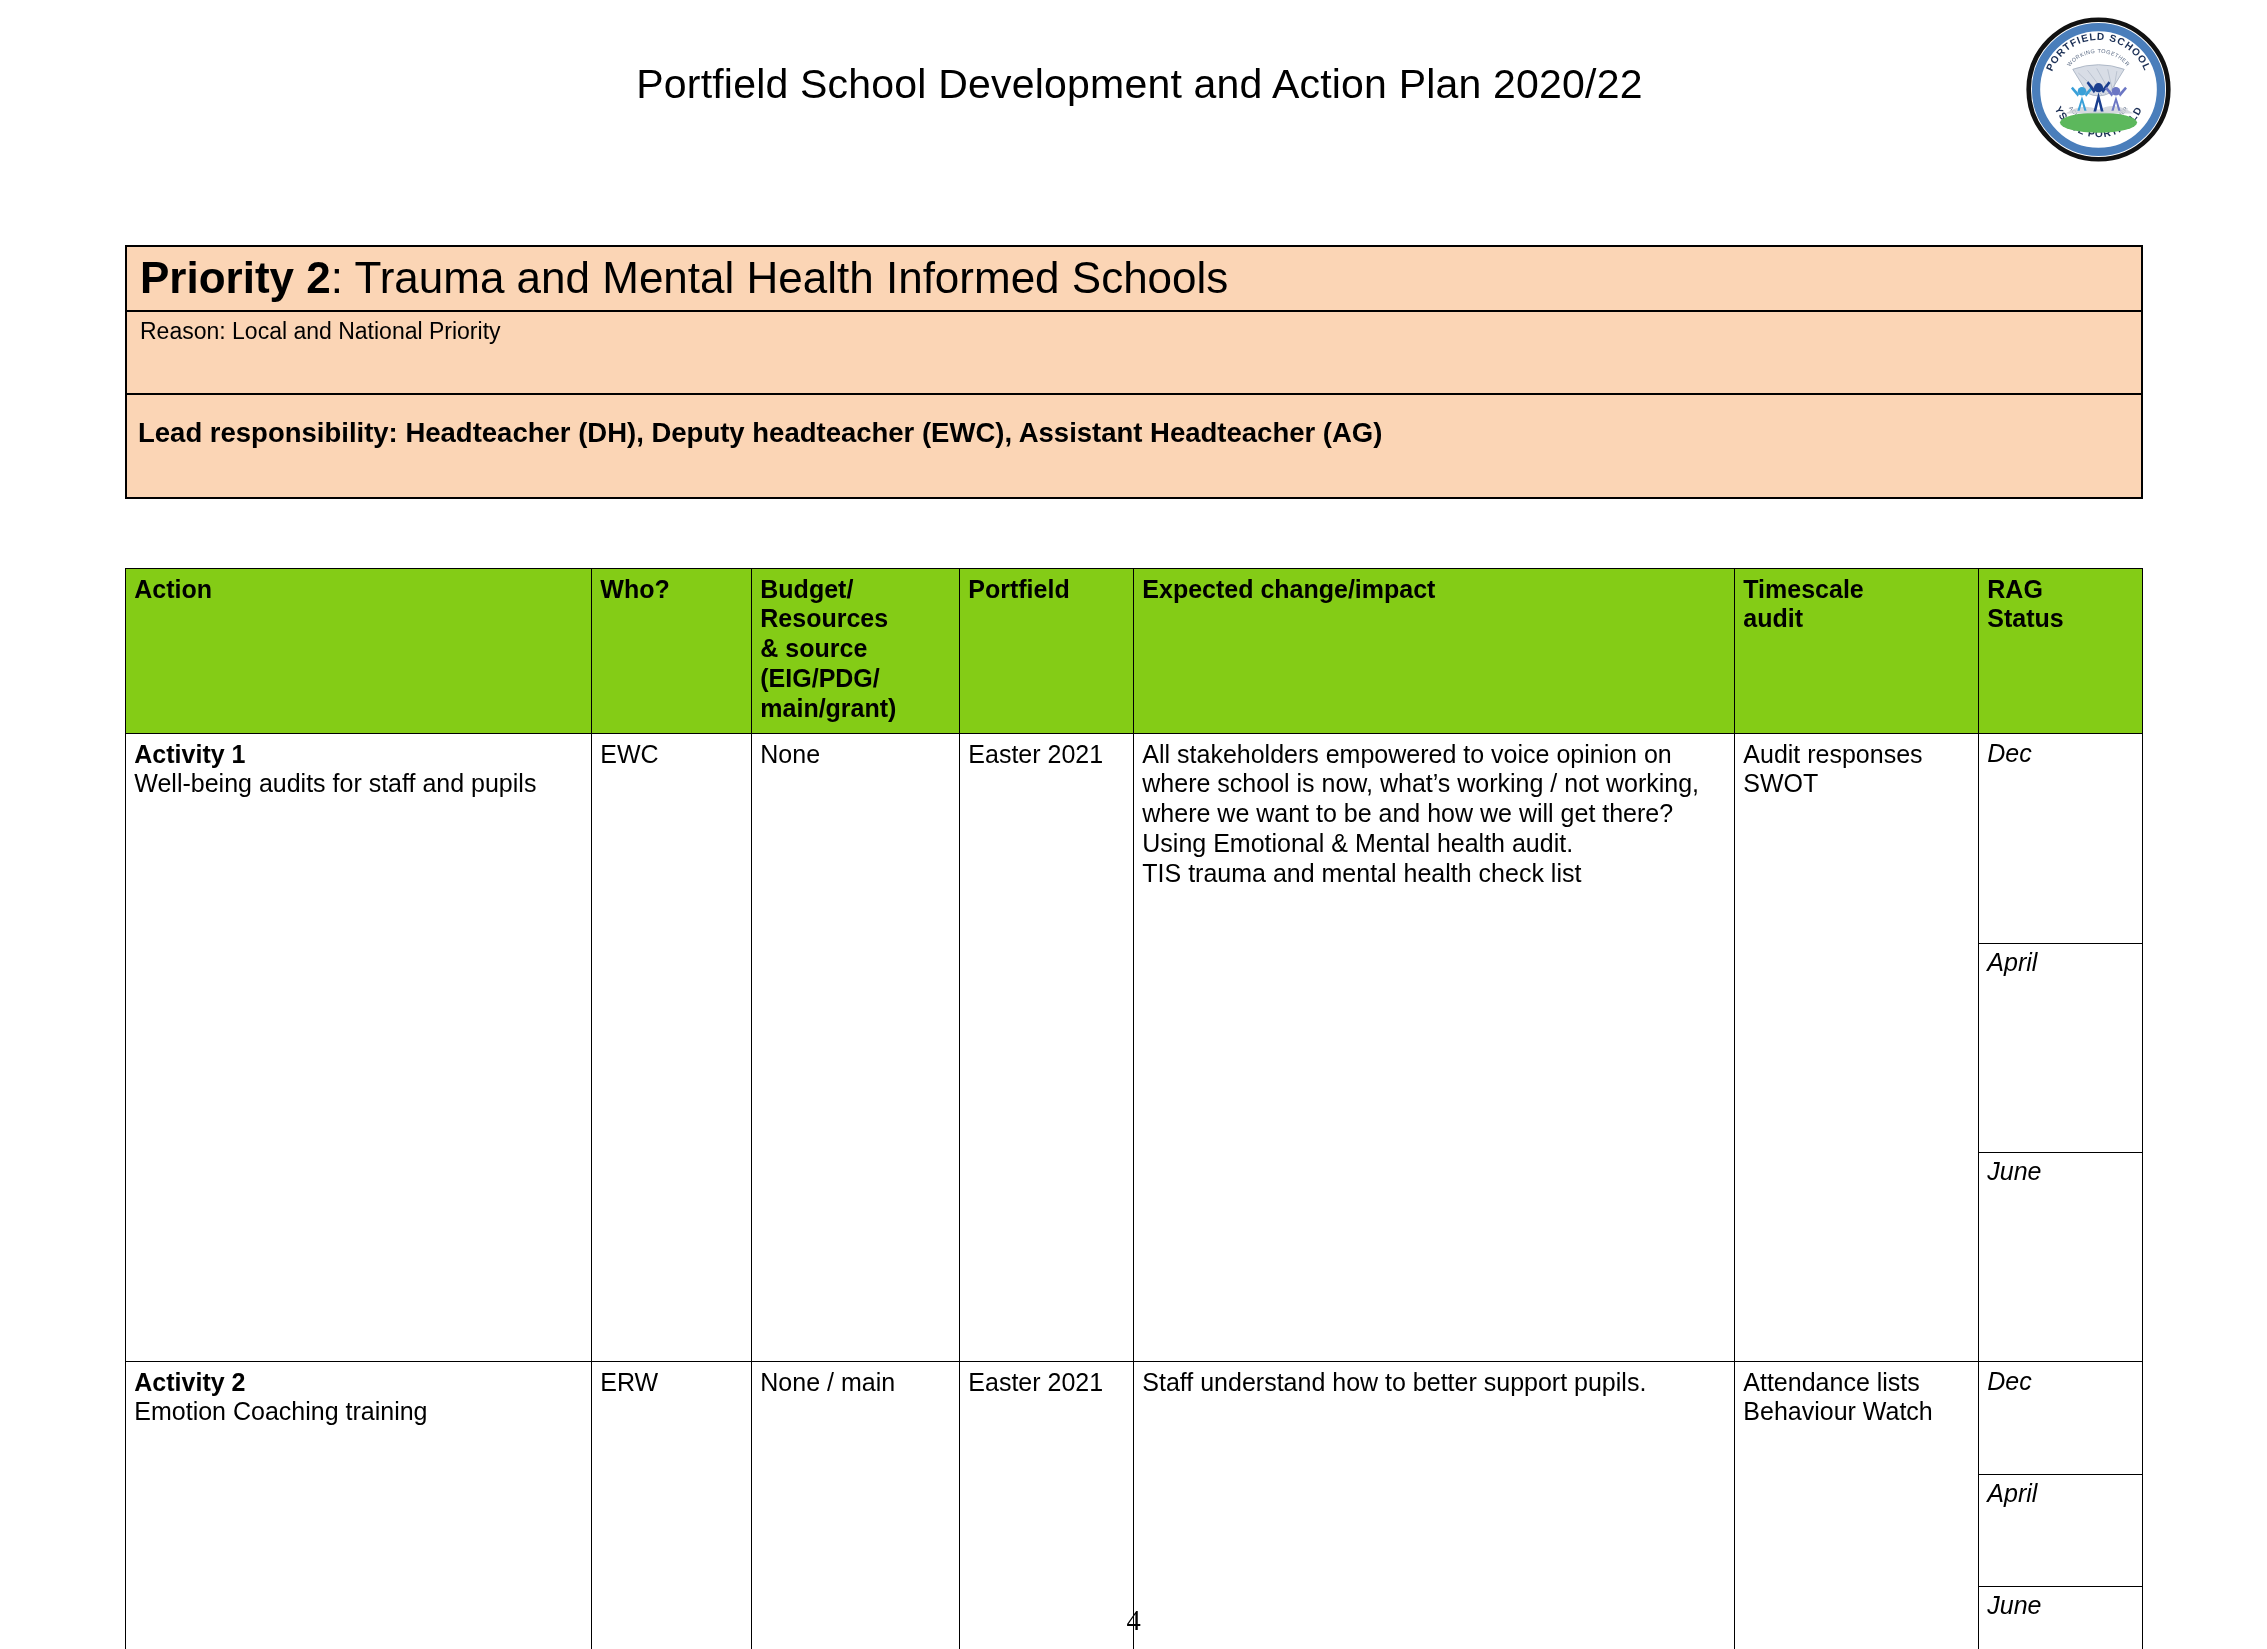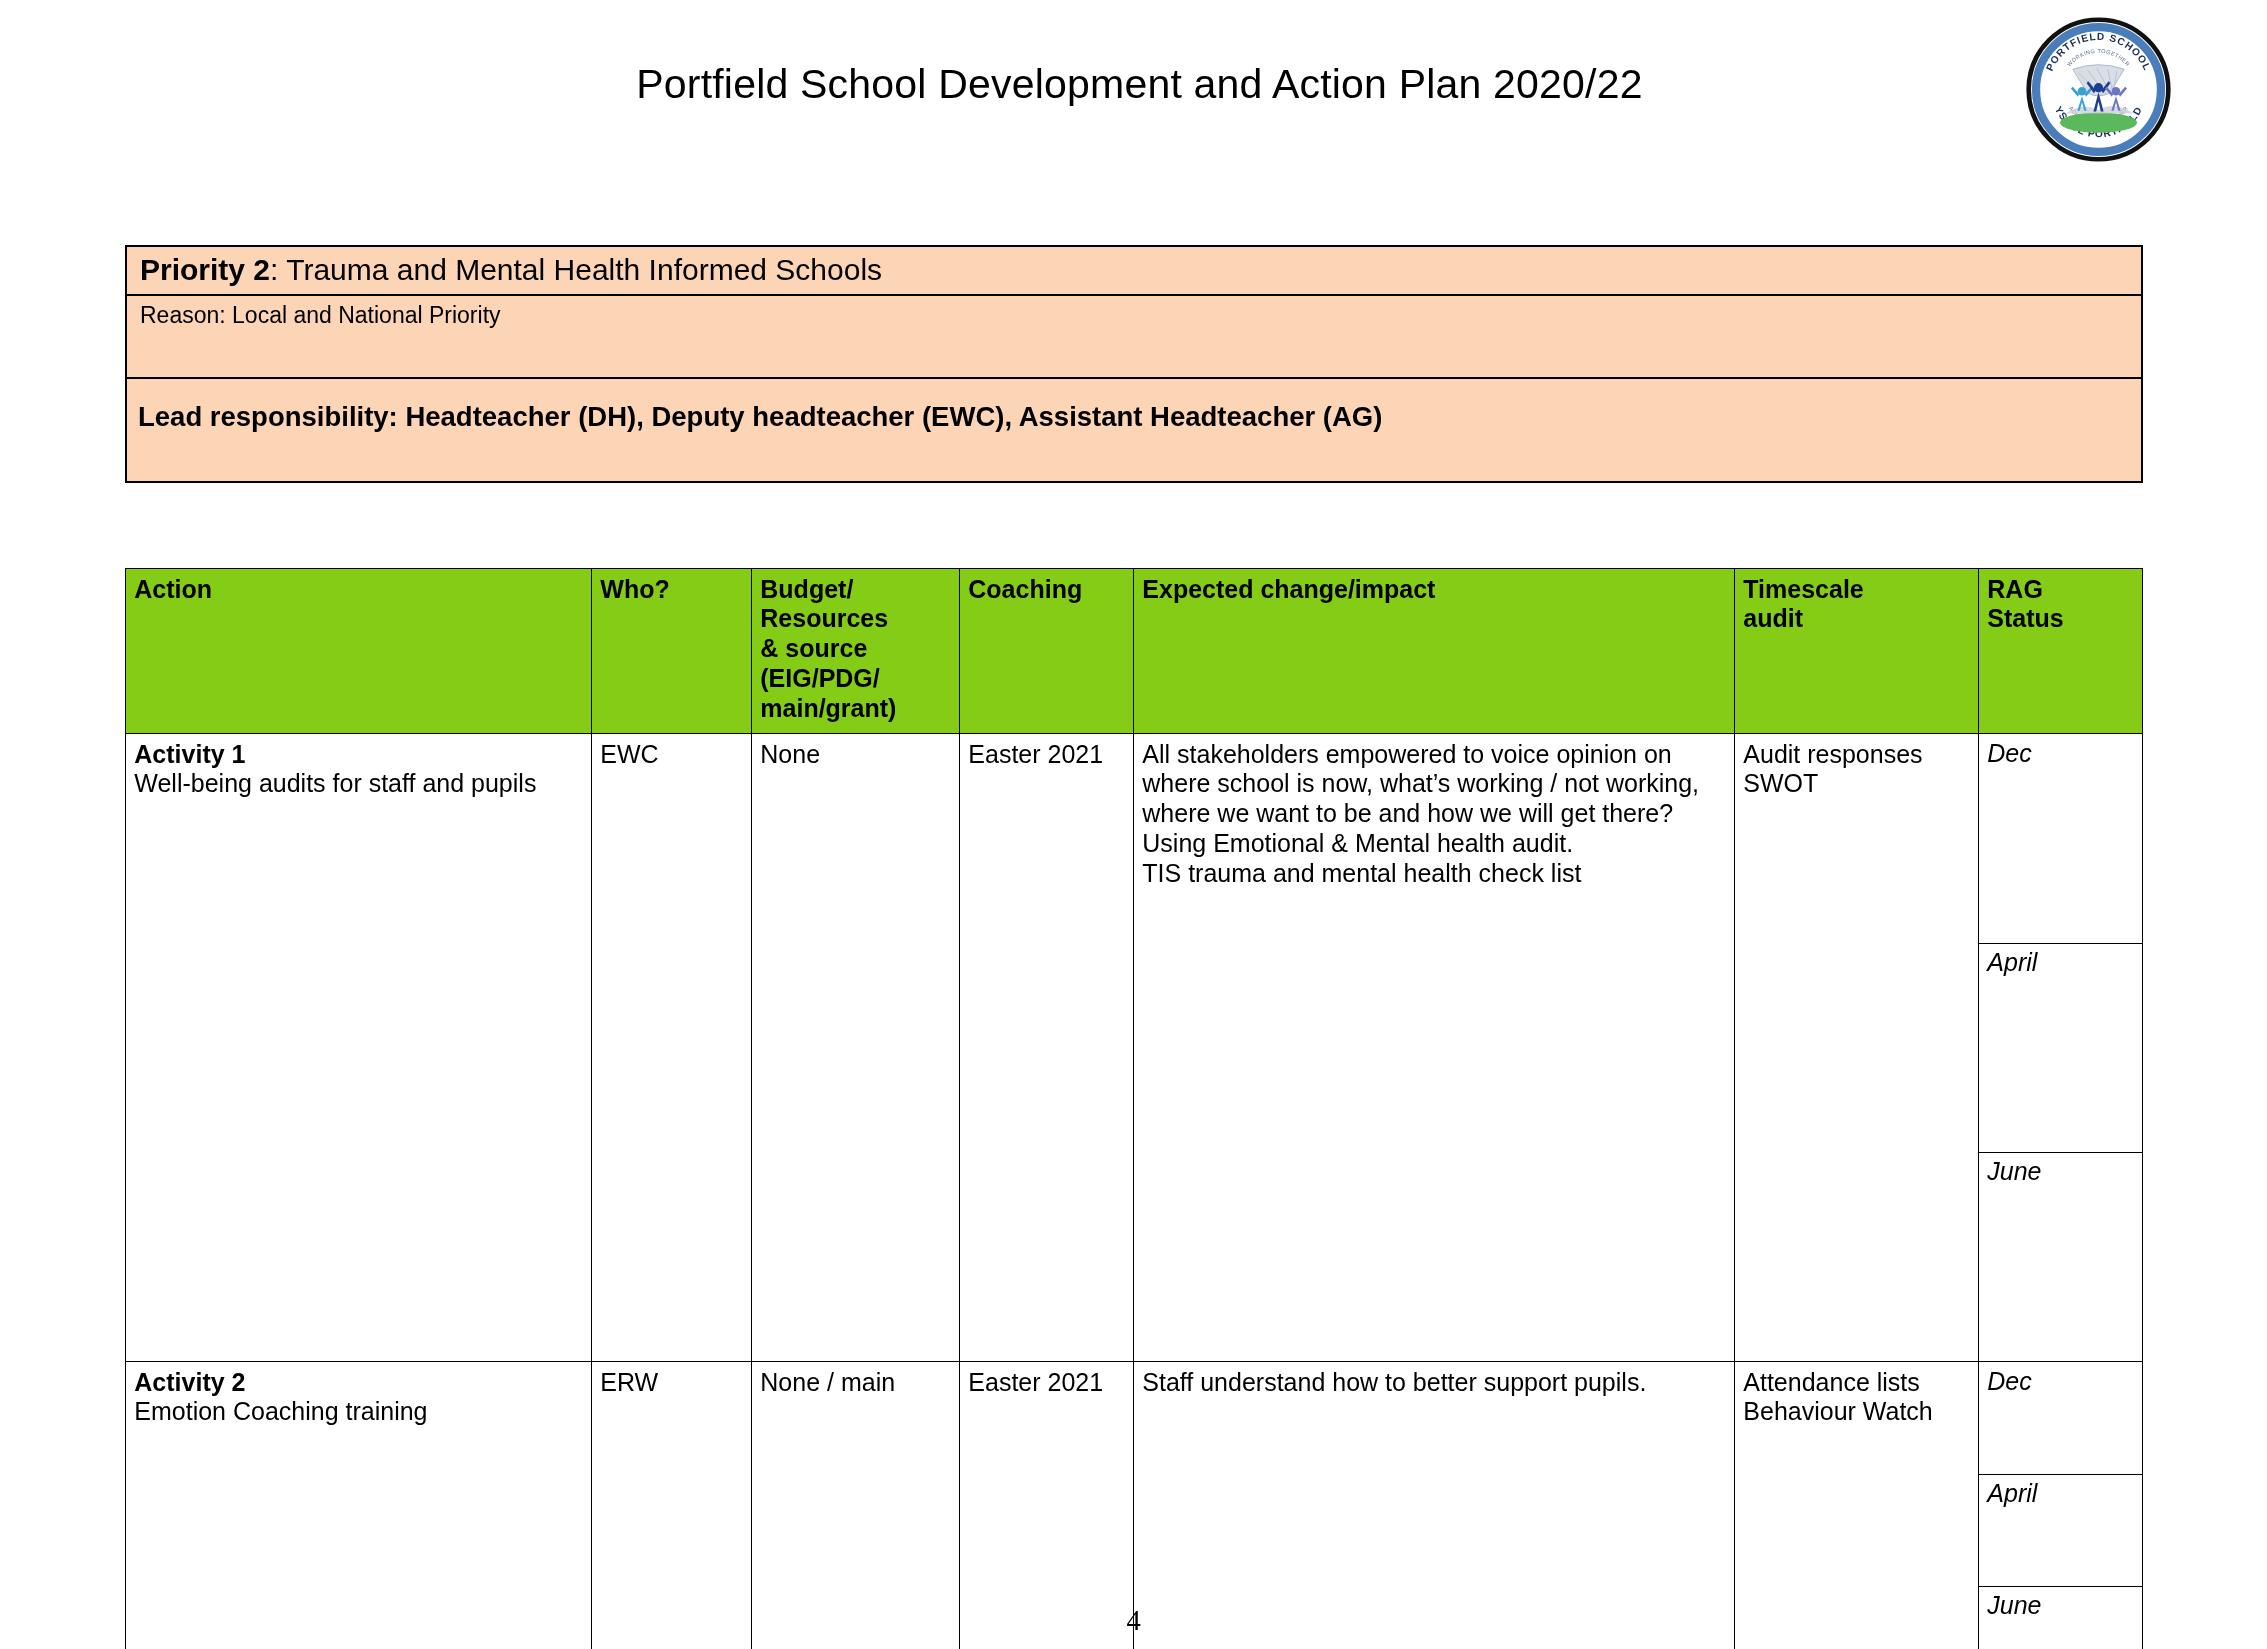--- a/index.html
+++ b/index.html
@@ -50,21 +50,21 @@
     background: #FBD5B5;
     box-sizing: border-box;
   }
   .priority-row {
     border-bottom: 2.8px solid #000000;
     box-sizing: border-box;
     padding: 5.5px 13px 7.3px 13px;
   }
   .priority-row.last { border-bottom: none; padding-left: 11px; }
   .priority-title {
-    font-size: 30px;
+    font-size: 44px;
     line-height: 1.15;
     white-space: nowrap;
   }
   .priority-title b { font-weight: bold; }
   .priority-reason {
     font-size: 23px;
     font-weight: normal;
     height: 68px;
     line-height: 1.15;
   }
@@ -233,21 +233,21 @@
     <tr>
       <th>Action</th>
       <th>Who?</th>
       <th>
         <span>Budget/</span><br>
         <span>Resources</span><br>
         <span>&amp; source</span><br>
         <span>(EIG/PDG/</span><br>
         <span>main/grant)</span>
       </th>
-      <th>Coaching</th>
+      <th>Portfield</th>
       <th>Expected change/impact</th>
       <th>
         <span>Timescale</span><br>
         <span>audit</span>
       </th>
       <th>
         <span>RAG</span><br>
         <span>Status</span>
       </th>
     </tr>

